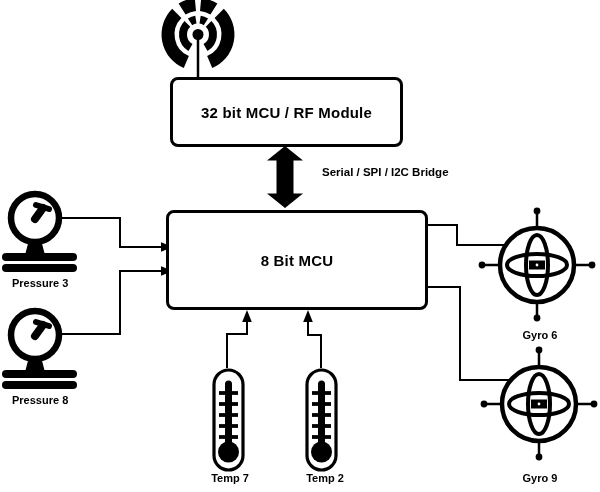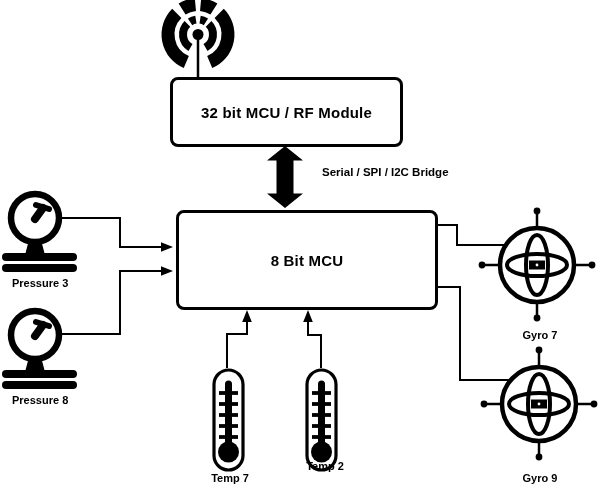--- a/index.html
+++ b/index.html
@@ -6,30 +6,30 @@
   #canvas{
     position:relative;width:600px;height:492px;background:#ffffff;
     font-family:"Liberation Sans","DejaVu Sans",sans-serif;overflow:hidden;
   }
   .box{
     position:absolute;box-sizing:border-box;border:3px solid #000;border-radius:8px;
     background:#fff;display:flex;align-items:center;justify-content:center;
     font-weight:bold;font-size:15px;color:#000;letter-spacing:.2px;
   }
   #top-module{left:170px;top:77px;width:233px;height:70px;}
-  #mcu{left:176px;top:210px;width:262px;height:100px;}
+  #mcu{left:166px;top:210px;width:262px;height:100px;}
   .lbl{
     position:absolute;font-weight:bold;font-size:11px;color:#000;white-space:nowrap;text-align:center;
   }
   .lbl.center{text-align:center;width:70px;}
   #lbl-bridge{left:322px;top:166px;font-size:11.5px;}
   #lbl-press1{left:12px;top:277px;}
   #lbl-press2{left:12px;top:394px;}
   #lbl-temp1{left:195px;top:472px;}
-  #lbl-temp2{left:290px;top:460px;}
+  #lbl-temp2{left:290px;top:472px;}
   #lbl-gyro1{left:505px;top:329px;}
   #lbl-gyro2{left:505px;top:472px;}
   svg{position:absolute;overflow:visible;}
   .icon-svg{pointer-events:auto;}
   #wires{left:0;top:0;pointer-events:none;}
 </style>
 </head>
 <body>
 
 <div id="canvas">
@@ -158,16 +158,16 @@
     <ellipse cx="59" cy="61" rx="30" ry="11" fill="none" stroke="#000" stroke-width="4"></ellipse>
     <rect x="51" y="56.5" width="16" height="9" fill="#000"></rect>
     <circle cx="59" cy="61" r="1.4" fill="#fff"></circle>
   </svg>
 
   <div class="lbl" id="lbl-bridge">Serial / SPI / I2C Bridge</div>
   <div class="lbl" id="lbl-press1">Pressure 3</div>
   <div class="lbl" id="lbl-press2">Pressure 8</div>
   <div class="lbl center" id="lbl-temp1">Temp 7</div>
   <div class="lbl center" id="lbl-temp2">Temp 2</div>
-  <div class="lbl center" id="lbl-gyro1">Gyro 7</div>
+  <div class="lbl center" id="lbl-gyro1">Gyro 6</div>
   <div class="lbl center" id="lbl-gyro2">Gyro 9</div>
 
 </div>
 
 </body></html>

